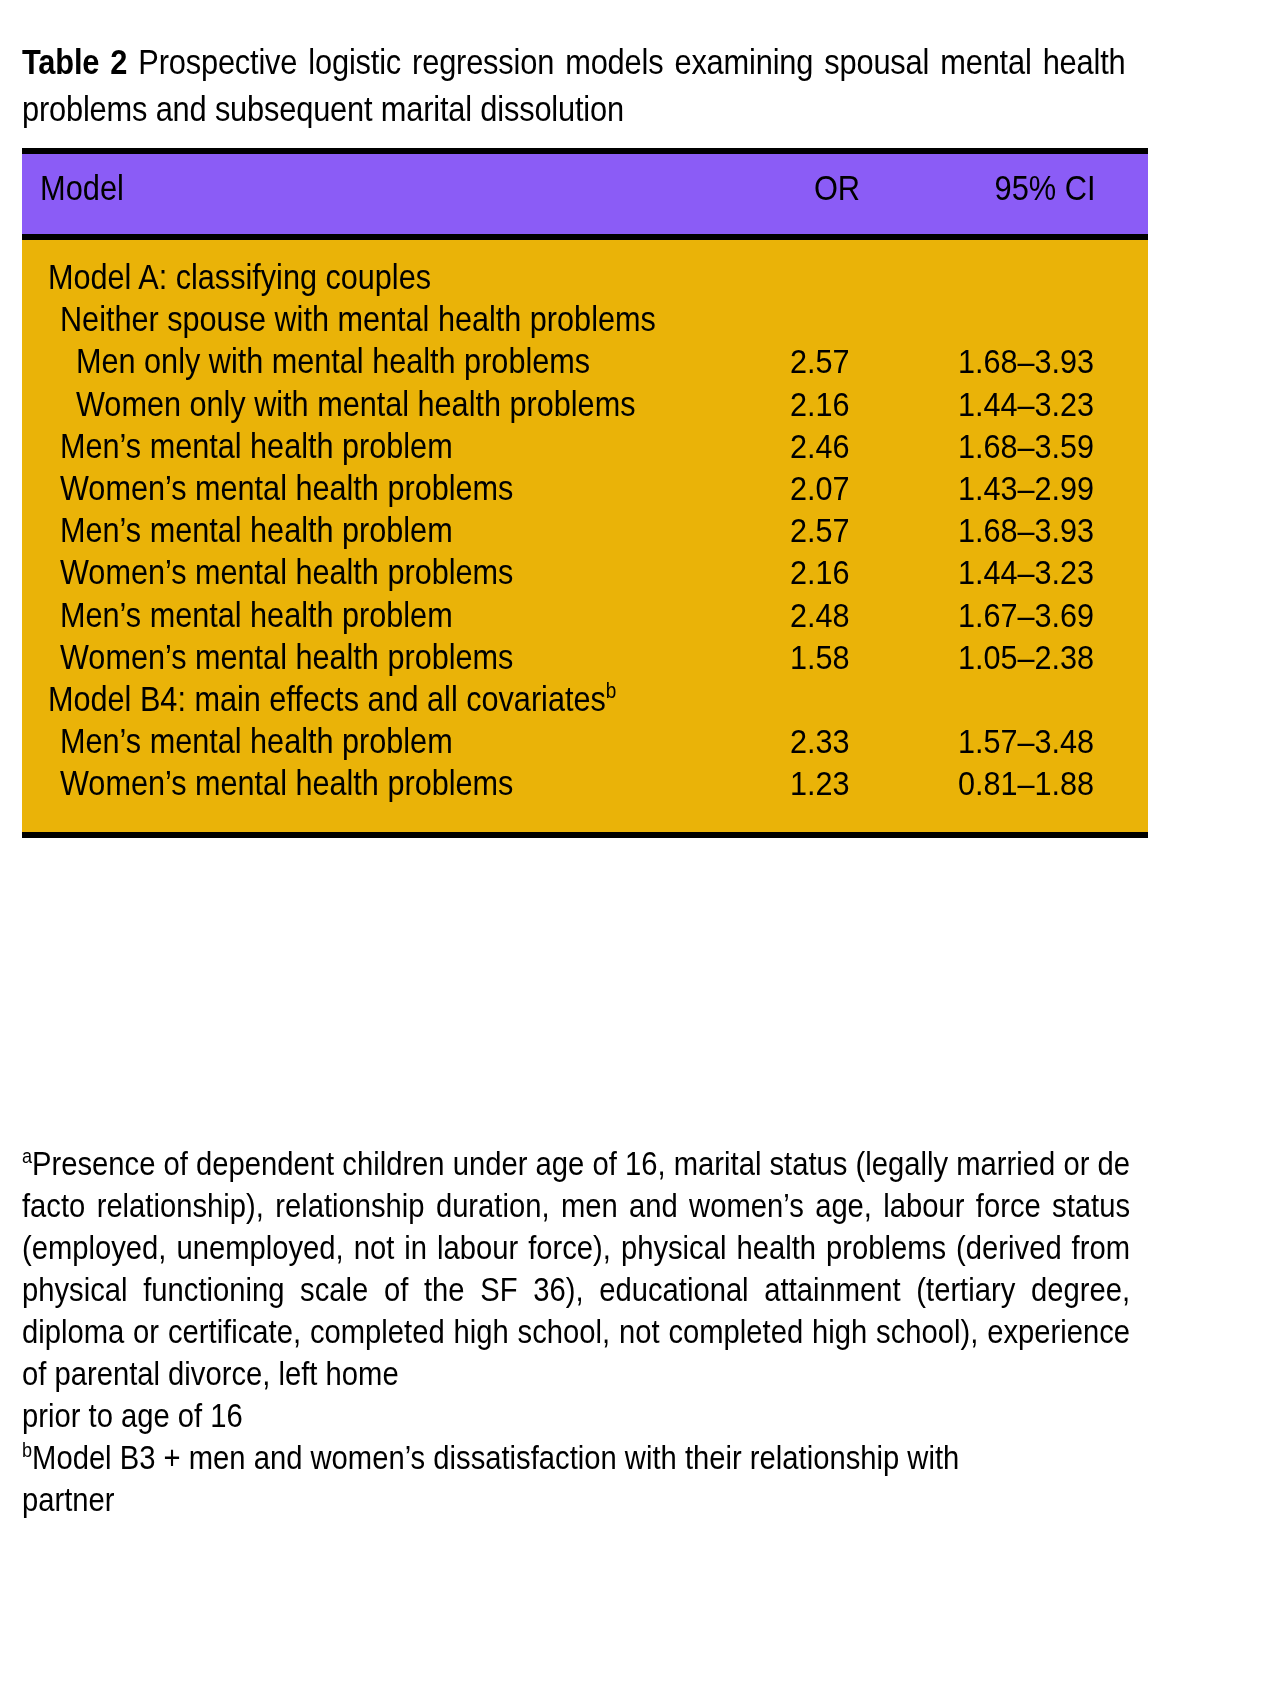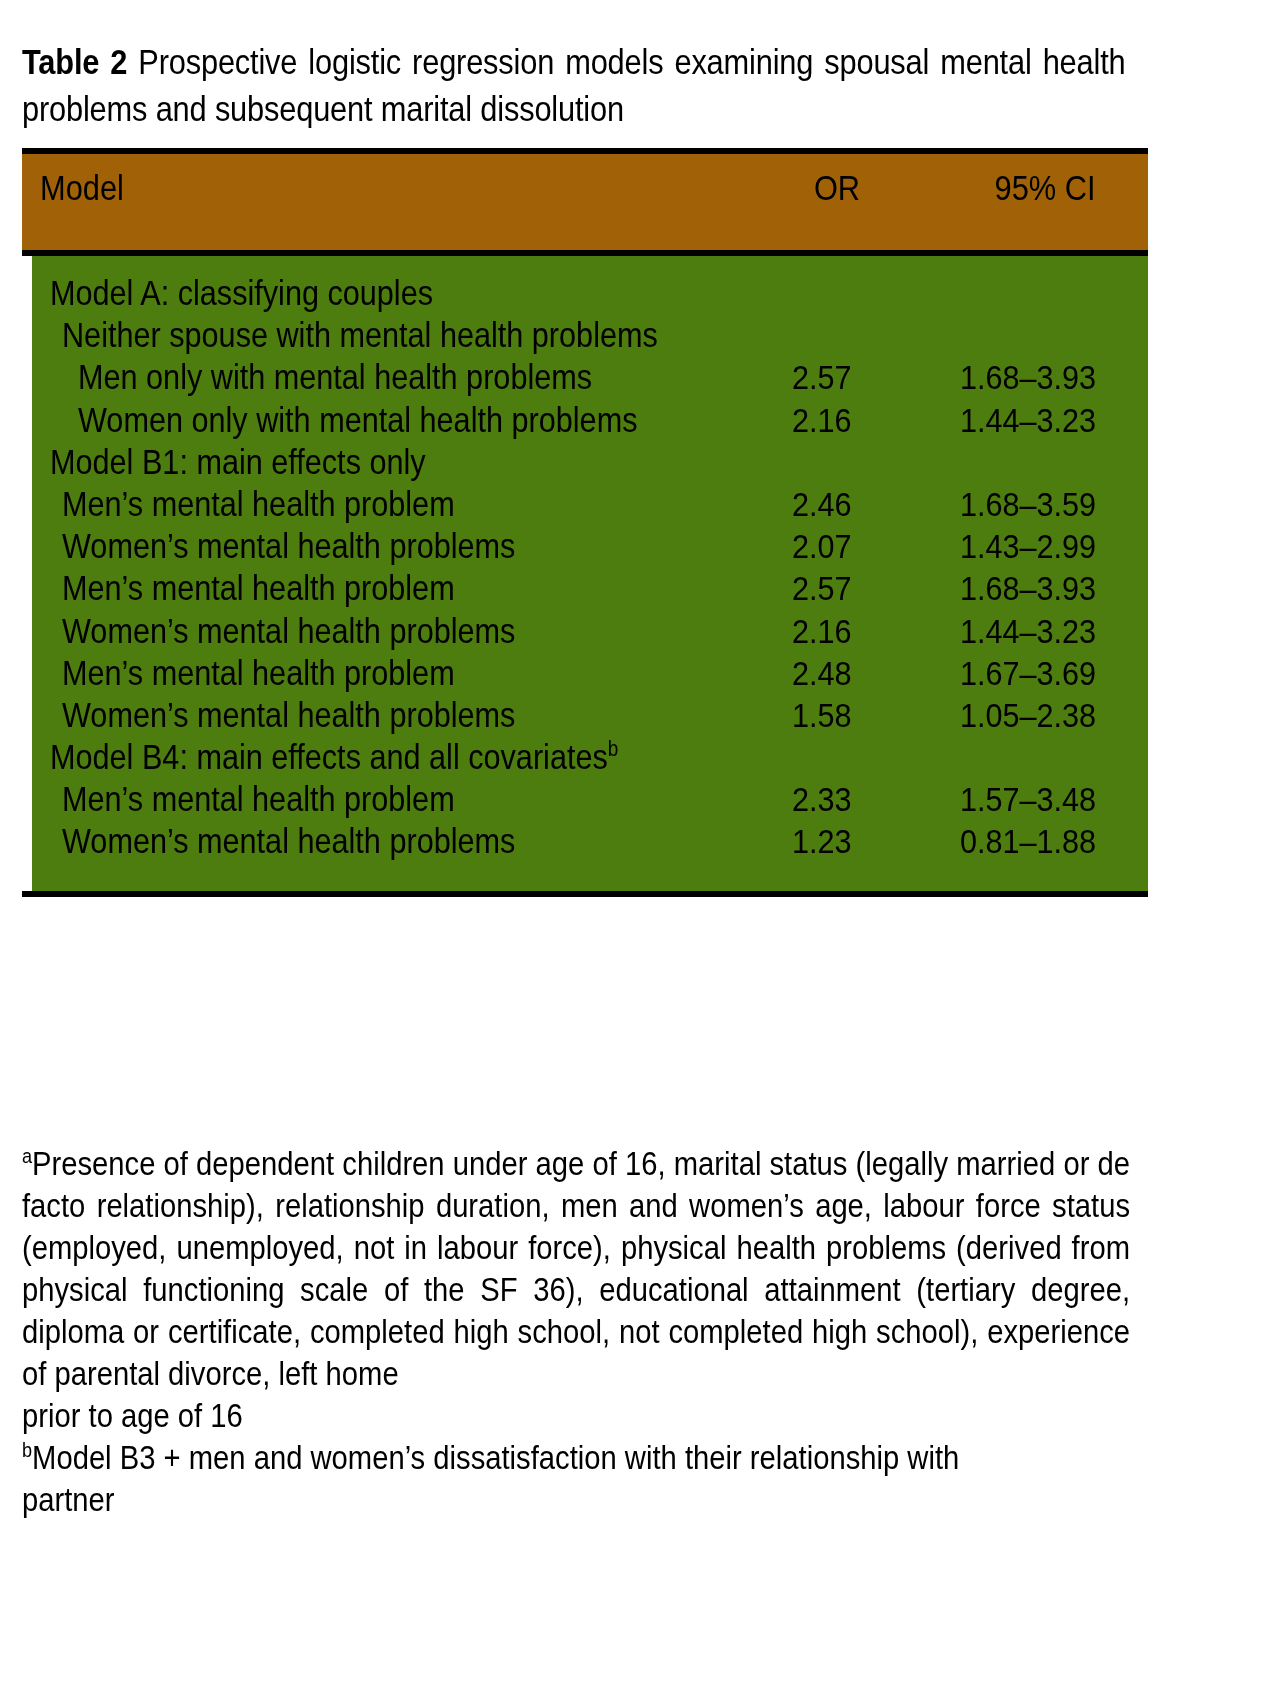--- a/index.html
+++ b/index.html
@@ -63,22 +63,22 @@
     width: 100%;
   }
   .rule-bottom {
     height: 6px;
     background: #000000;
     width: 100%;
   }
 
   
   .thead {
-    background: #a16207;
-    height: 96px;
+    background: #8b5cf6;
+    height: 80px;
     position: relative;
   }
   .thead .cell-model {
     position: absolute;
     left: 18px;
     top: 14px;
     font-size: 35px;
     transform: scaleX(0.88);
     transform-origin: left top;
     white-space: nowrap;
@@ -101,24 +101,23 @@
     width: 186px;
     text-align: center;
     font-size: 35px;
     transform: scaleX(0.88);
     transform-origin: center top;
     white-space: nowrap;
   }
 
   
   .tbody {
-    background: #4d7c0f;
-    padding: 16px 0 28px 0;
-    position: relative;
-    margin-left: 10px;
+    background: #eab308;
+    padding: 16px 0 28px 8px;
+    position: relative;
   }
   .row {
     position: relative;
     height: 42.2px;
   }
   .row .label {
     position: absolute;
     left: 18px;
     top: 0;
     font-size: 35px;
@@ -223,25 +222,20 @@
         <div class="row ind2">
           <div class="label">Men only with mental health problems</div>
           <div class="or">2.57</div>
           <div class="ci">1.68–3.93</div>
         </div>
         <div class="row ind2">
           <div class="label">Women only with mental health problems</div>
           <div class="or">2.16</div>
           <div class="ci">1.44–3.23</div>
         </div>
-        <div class="row">
-          <div class="label">Model B1: main effects only</div>
-          <div class="or"></div>
-          <div class="ci"></div>
-        </div>
         <div class="row ind1">
           <div class="label">Men’s mental health problem</div>
           <div class="or">2.46</div>
           <div class="ci">1.68–3.59</div>
         </div>
         <div class="row ind1">
           <div class="label">Women’s mental health problems</div>
           <div class="or">2.07</div>
           <div class="ci">1.43–2.99</div>
         </div>

